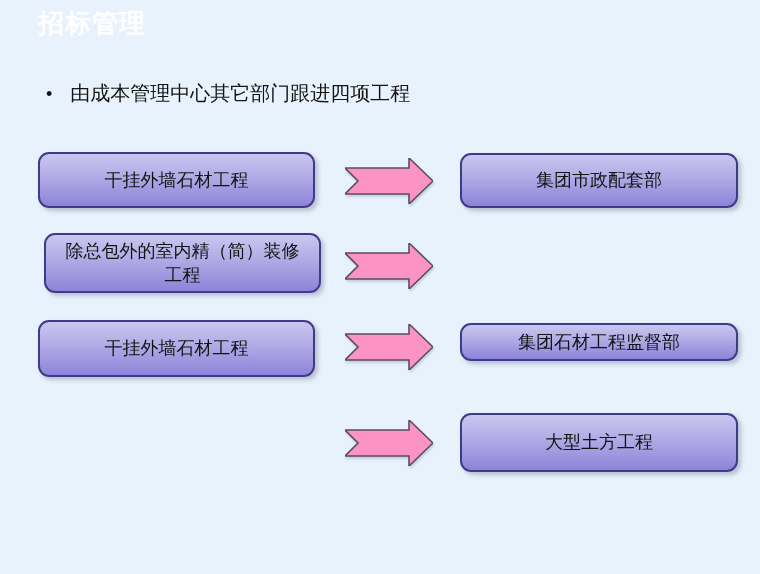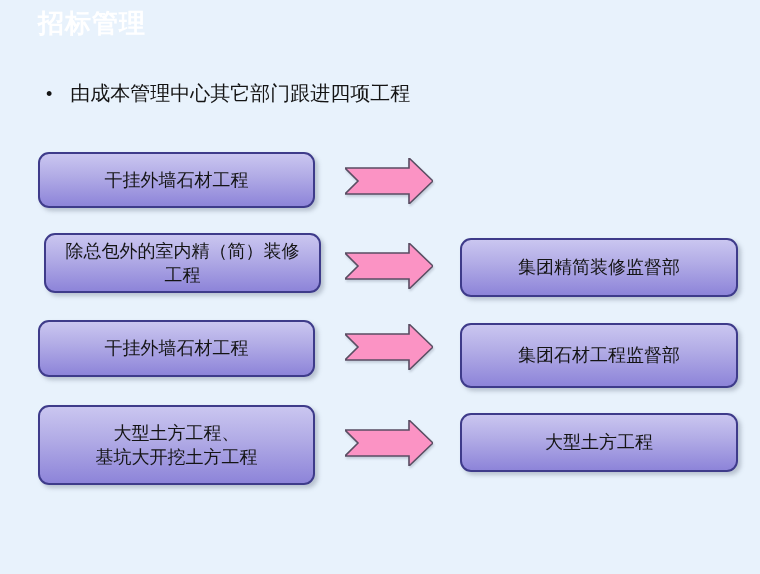--- a/index.html
+++ b/index.html
@@ -60,21 +60,21 @@
   }
   .box span { display: block; }
   
   .b1l { left: 38px;  top: 152px; width: 277px; height: 56px; }
   .b2l { left: 44px;  top: 233px; width: 277px; height: 60px; }
   .b3l { left: 38px;  top: 320px; width: 277px; height: 57px; text-align: center; }
   .b4l { left: 38px;  top: 405px; width: 277px; height: 80px; }
   
   .b1r { left: 460px; top: 153px; width: 278px; height: 55px; }
   .b2r { left: 460px; top: 238px; width: 278px; height: 59px; }
-  .b3r { left: 460px; top: 323px; width: 278px; height: 65px; }
+  .b3r { left: 460px; top: 323px; width: 278px; height: 38px; }
   .b4r { left: 460px; top: 413px; width: 278px; height: 59px; }
   
   .arrow {
     position: absolute;
     width: 88px;
     height: 46px;
     filter: drop-shadow(1px 2px 1px rgba(110, 120, 140, 0.30));
   }
   .arrow polygon {
     fill: var(--arrow_fill, #FB93C4);
@@ -98,46 +98,42 @@
     <span class="bullet-dot">•</span>
     <span>由成本管理中心其它部门跟进四项工程</span>
   </div>
 
   <div class="box b1l">
     <span>干挂外墙石材工程</span>
   </div>
   <svg class="arrow a1" viewBox="0 0 88 46">
     <polygon points="0,10 64,10 64,0 88,23 64,46 64,36 0,36 13,23"></polygon>
   </svg>
+  <div class="box b1r">
+    <span>集团市政配套部</span>
+  </div>
 
   <div class="box b2l">
     <span>除总包外的室内精（简）装修</span>
     <span>工程</span>
   </div>
   <svg class="arrow a2" viewBox="0 0 88 46">
     <polygon points="0,10 64,10 64,0 88,23 64,46 64,36 0,36 13,23"></polygon>
   </svg>
-  <div class="box b2r">
-    <span>集团精简装修监督部</span>
-  </div>
 
   <div class="box b3l">
     <span>干挂外墙石材工程</span>
   </div>
   <svg class="arrow a3" viewBox="0 0 88 46">
     <polygon points="0,10 64,10 64,0 88,23 64,46 64,36 0,36 13,23"></polygon>
   </svg>
   <div class="box b3r">
     <span>集团石材工程监督部</span>
   </div>
 
-  <div class="box b4l">
-    <span>大型土方工程、</span>
-    <span>基坑大开挖土方工程</span>
-  </div>
   <svg class="arrow a4" viewBox="0 0 88 46">
     <polygon points="0,10 64,10 64,0 88,23 64,46 64,36 0,36 13,23"></polygon>
   </svg>
   <div class="box b4r">
     <span>大型土方工程</span>
   </div>
 
 </div>
 
 </body></html>

